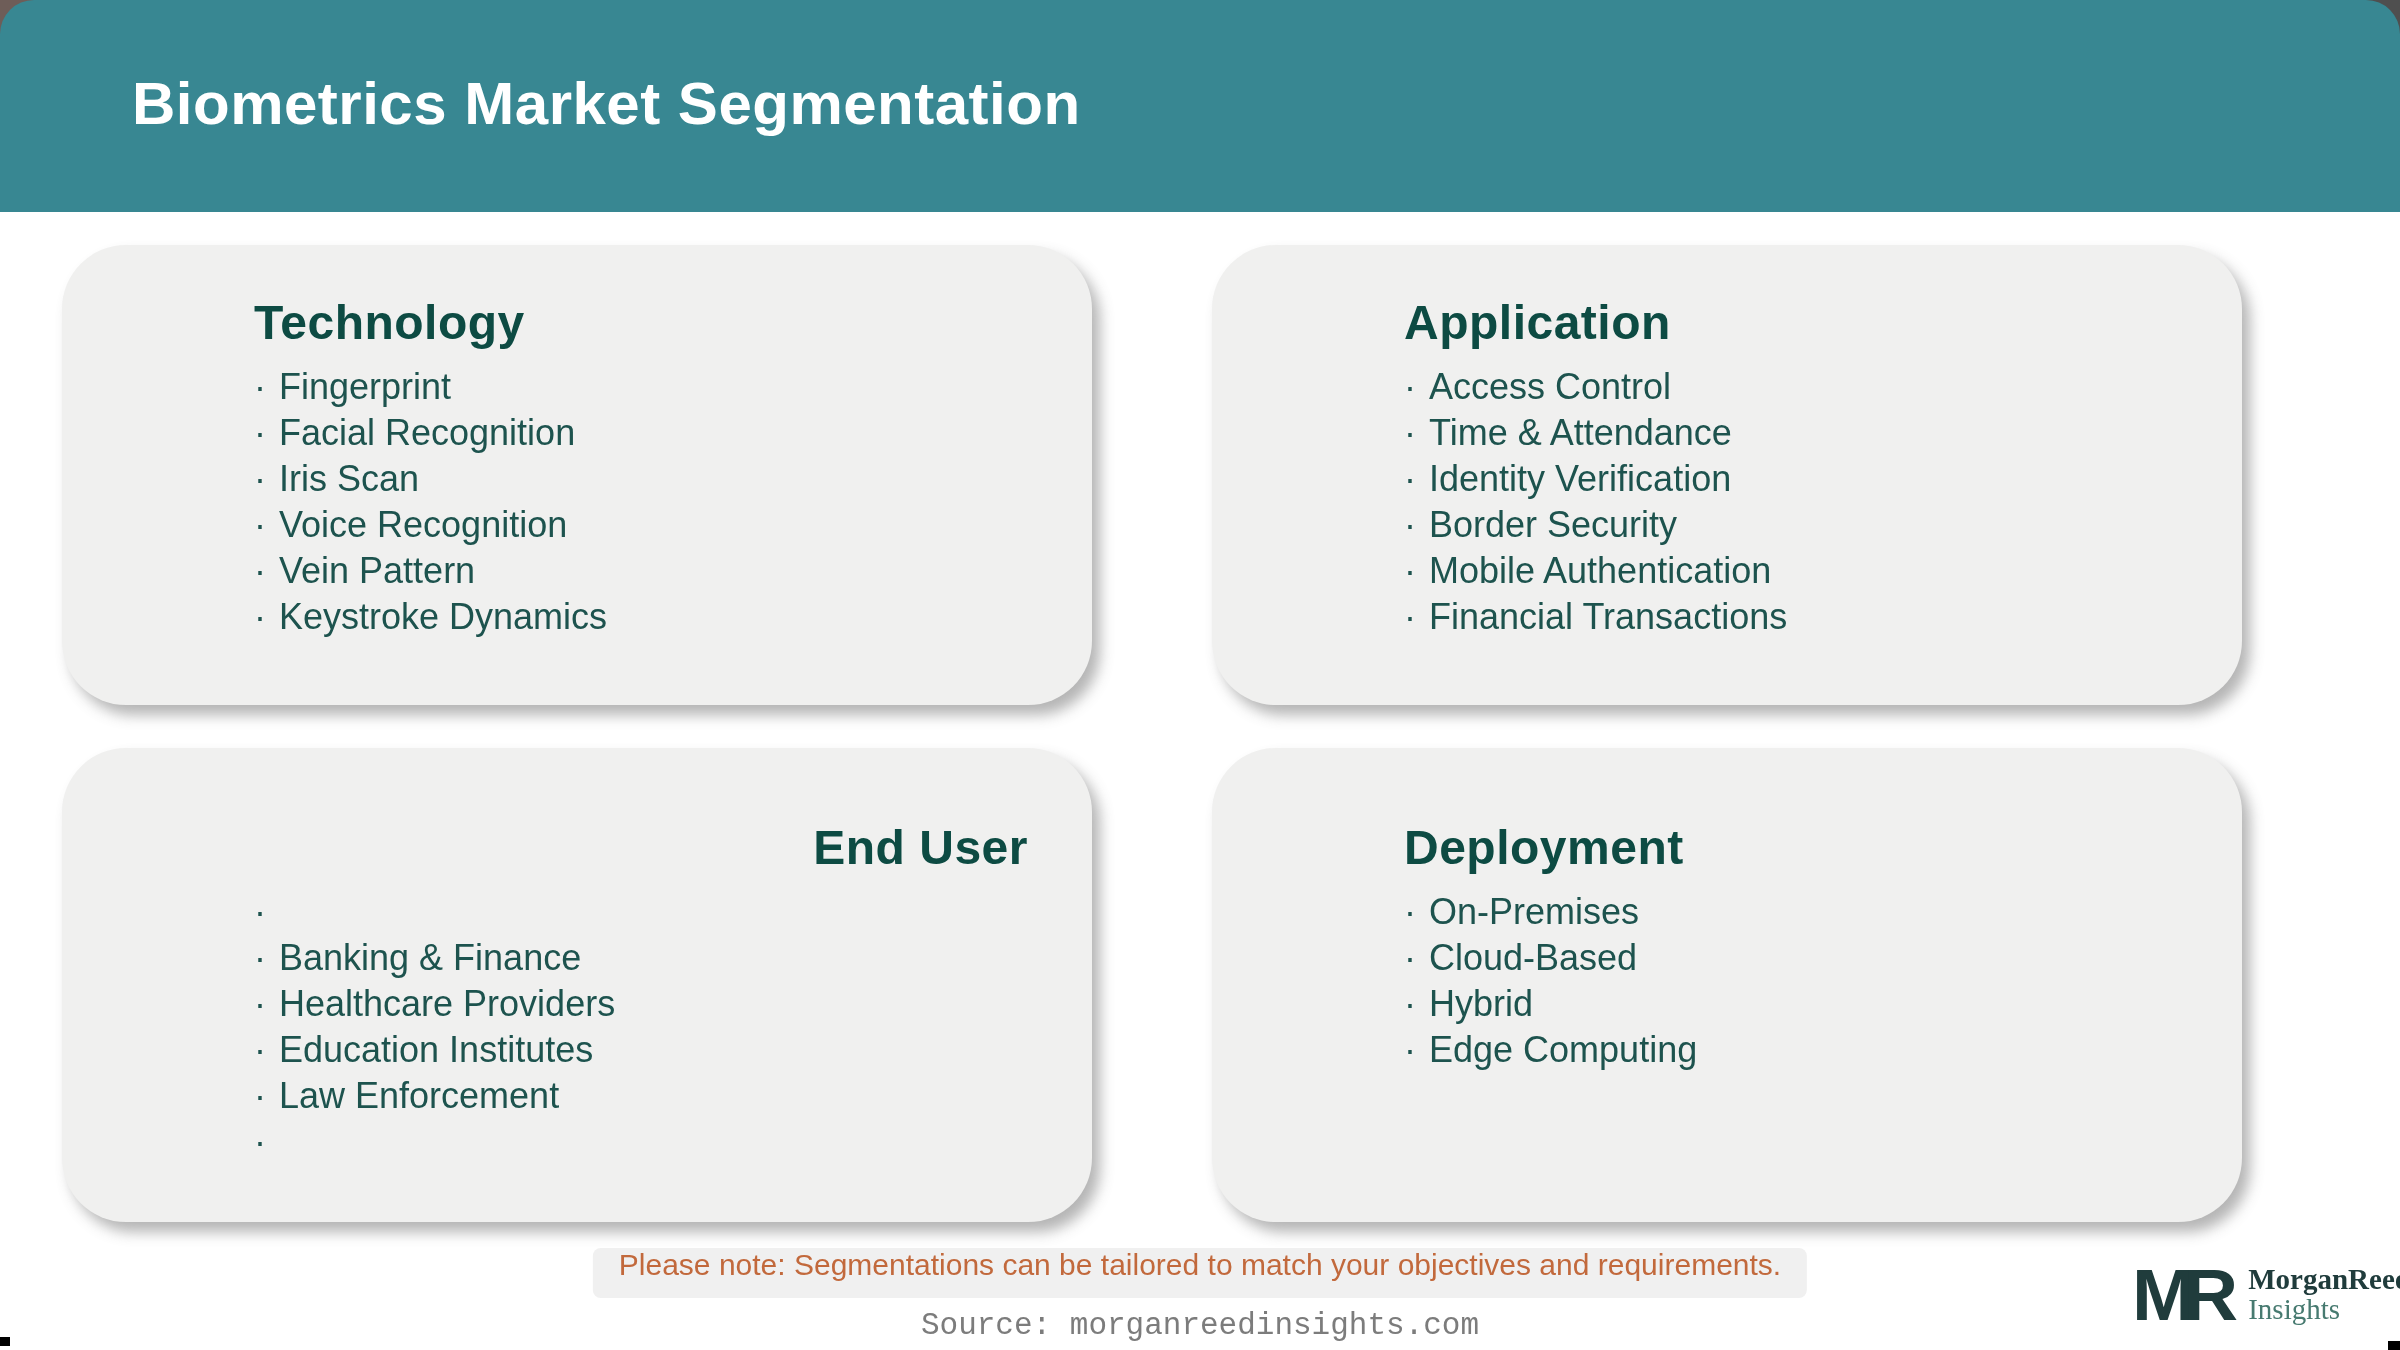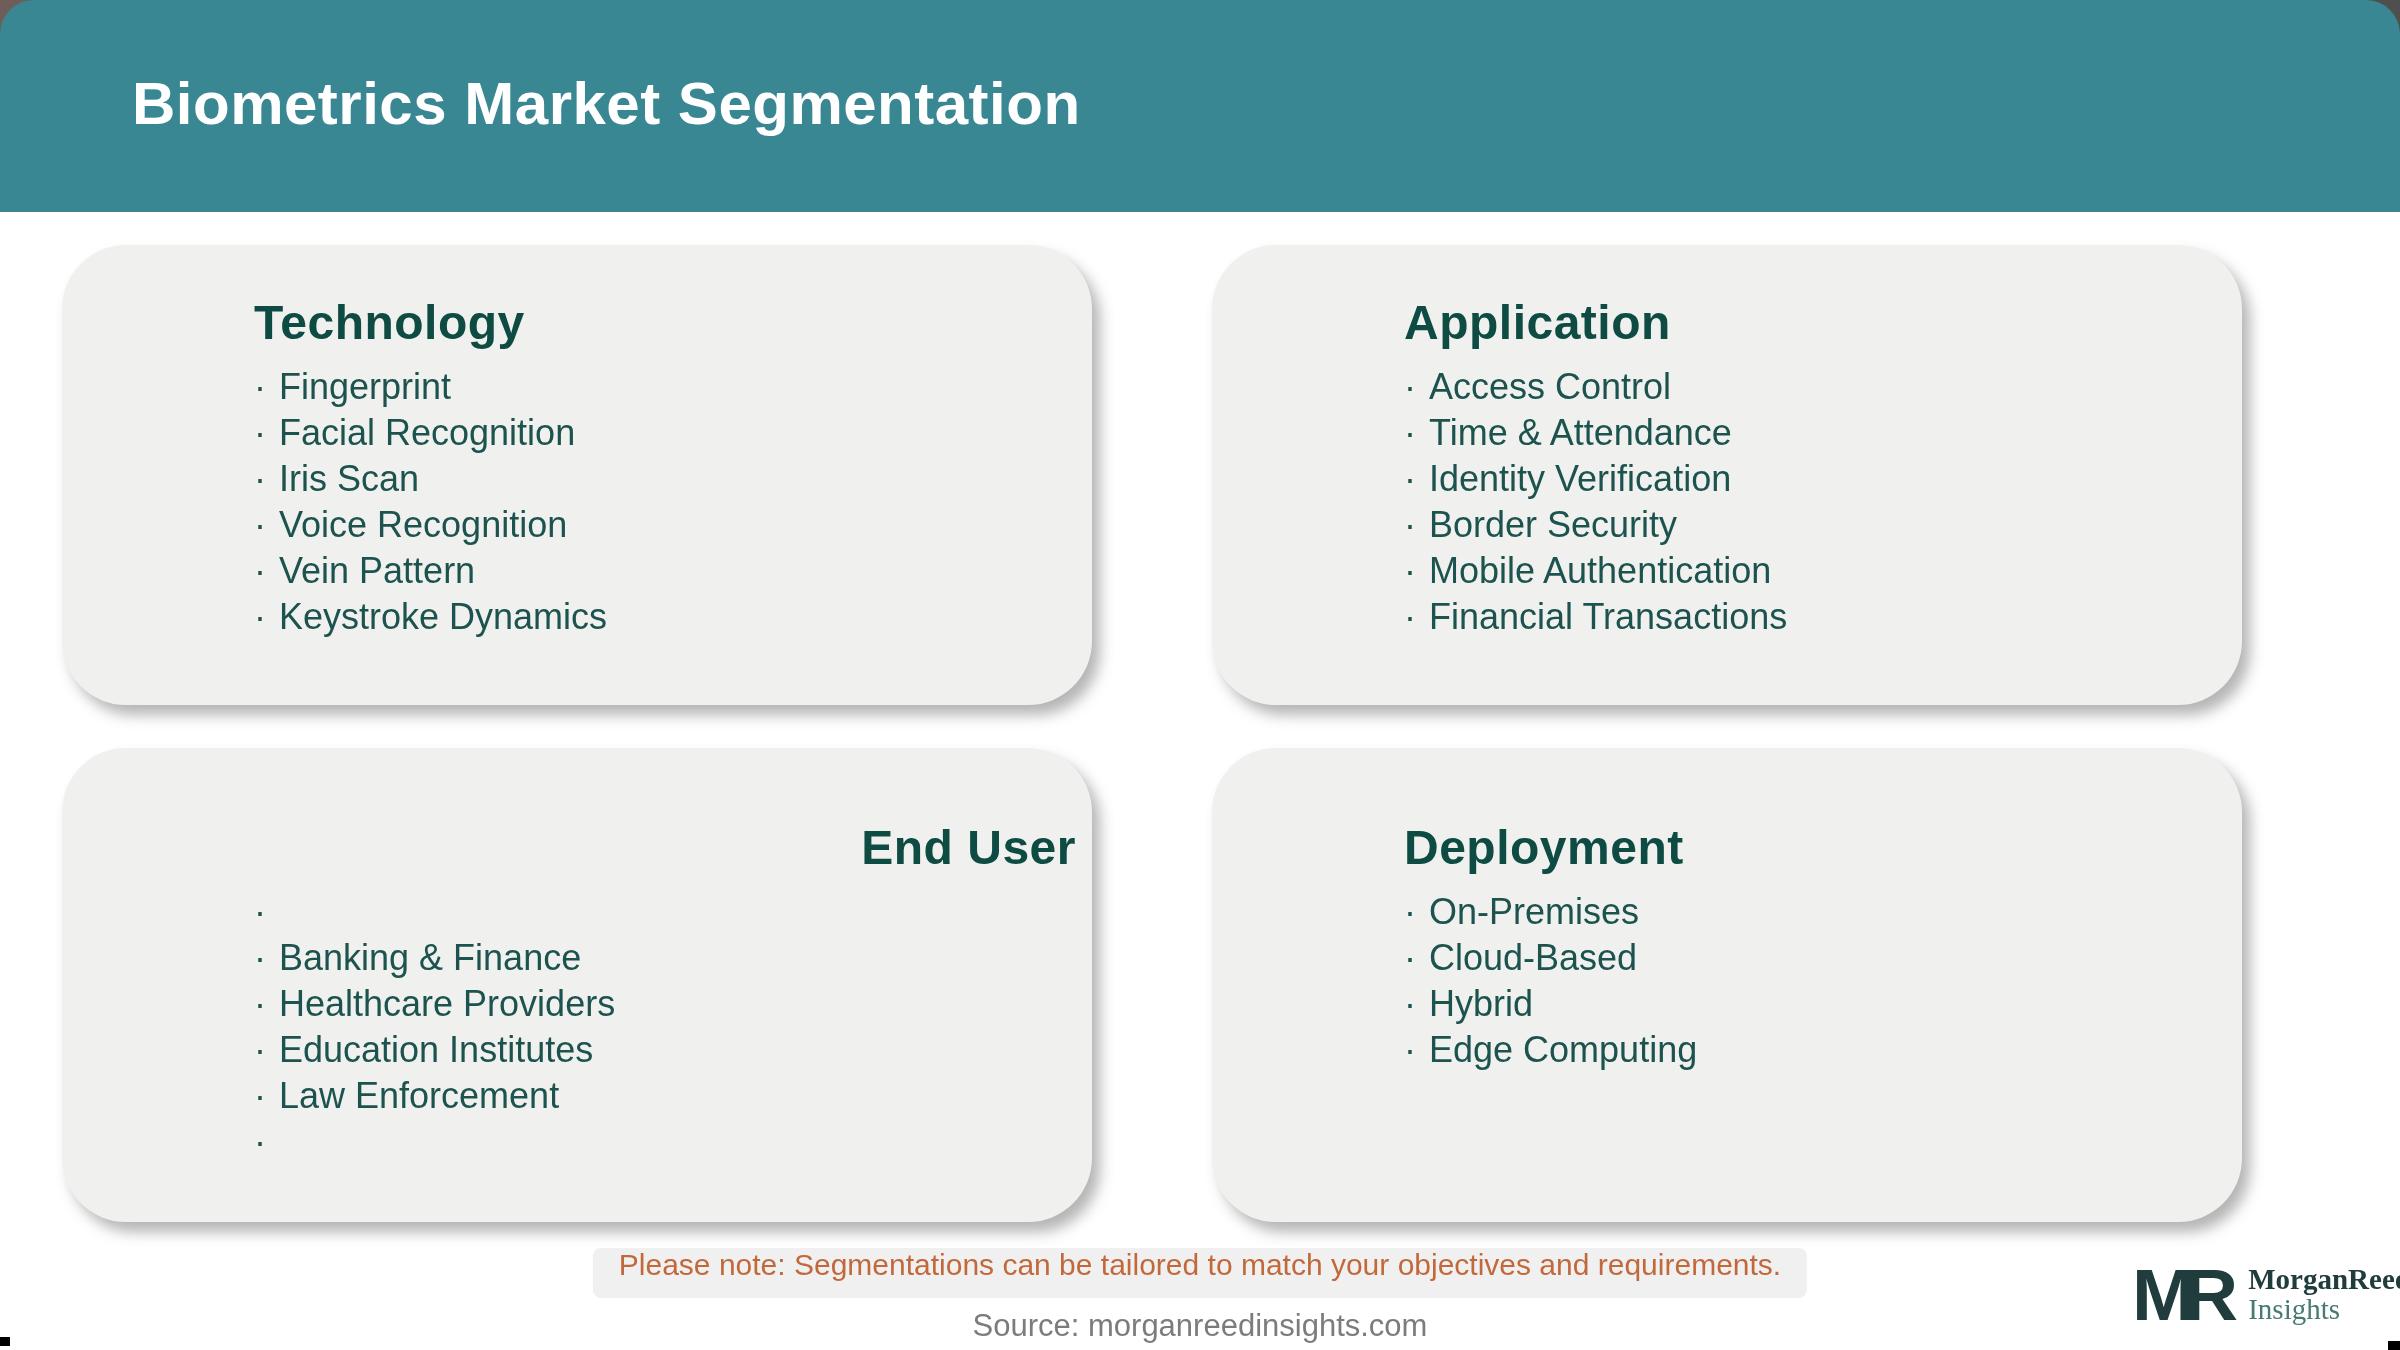--- a/index.html
+++ b/index.html
@@ -26,21 +26,21 @@
     color:#ffffff;font-size:60px;font-weight:bold;letter-spacing:0.5px;
     white-space:nowrap;
   }
 
   .card{
     position:absolute;width:1030px;
     background:var(--card-bg);
     border-radius:64px;
     box-shadow:8px 10px 14px rgba(90,90,90,0.45);
     box-sizing:border-box;
-    padding:50px 16px 0 192px;
+    padding:50px 64px 0 192px;
     z-index:1;
   }
   .card.r1c1{left:62px;top:245px;height:460px;}
   .card.r1c2{left:1212px;top:245px;height:460px;}
   .card.r2c1{left:62px;top:748px;height:474px;padding-top:72px;text-align:right;}
   .card.r2c2{left:1212px;top:748px;height:474px;padding-top:72px;}
 
   .card-title{
     margin:0 0 14px 0;
     font-size:48px;font-weight:bold;letter-spacing:0.5px;
@@ -70,20 +70,21 @@
   }
   .note-text{
     color:var(--note-orange);
     font-size:30px;white-space:nowrap;
   }
   .source-line{
     position:absolute;top:1308px;left:0;width:100%;
     text-align:center;
     color:var(--source-gray);
     font-size:31px;
+    font-family:Liberation Mono, monospace;
   }
 
   .logo{
     position:absolute;left:2132px;top:1265px;
     display:flex;align-items:center;
     z-index:1;
   }
   .logo-monogram{
     font-size:76px;font-weight:800;line-height:60px;
     color:var(--logo-dark);

